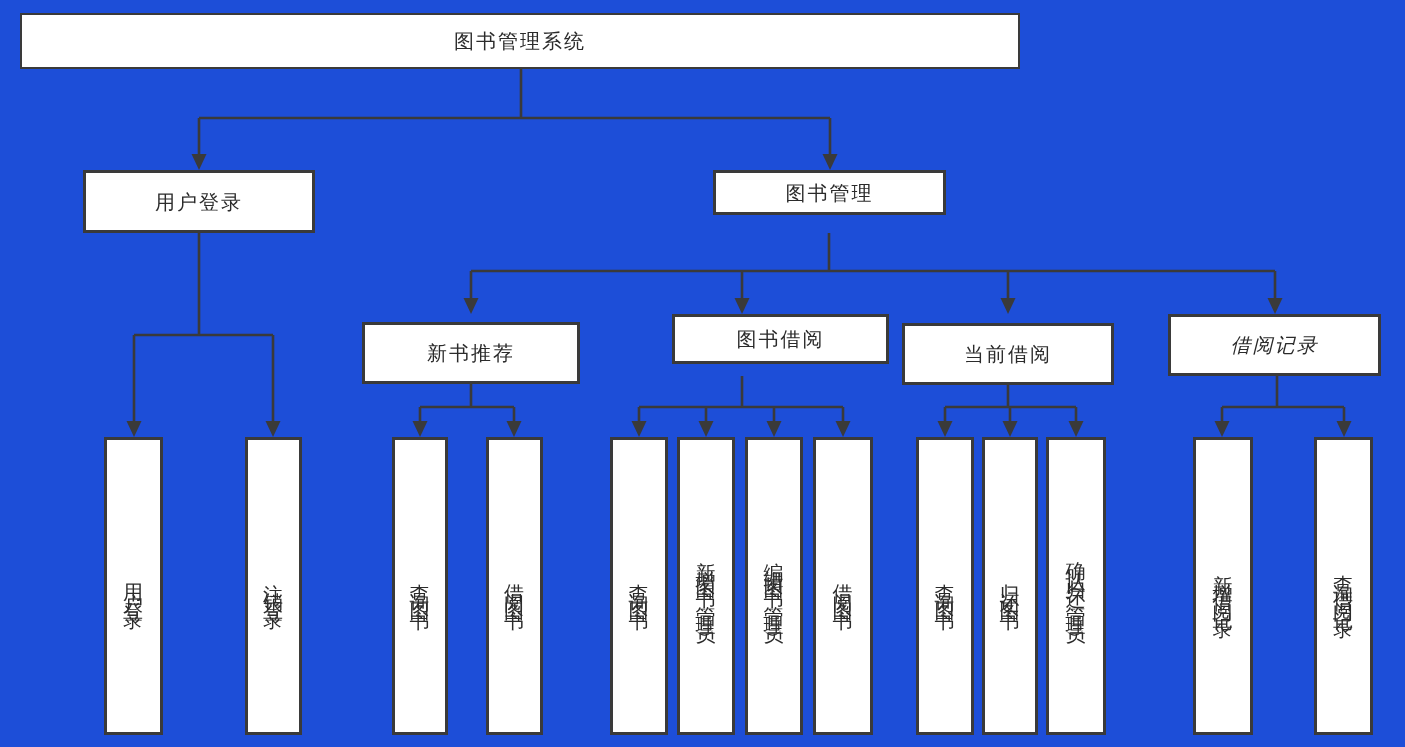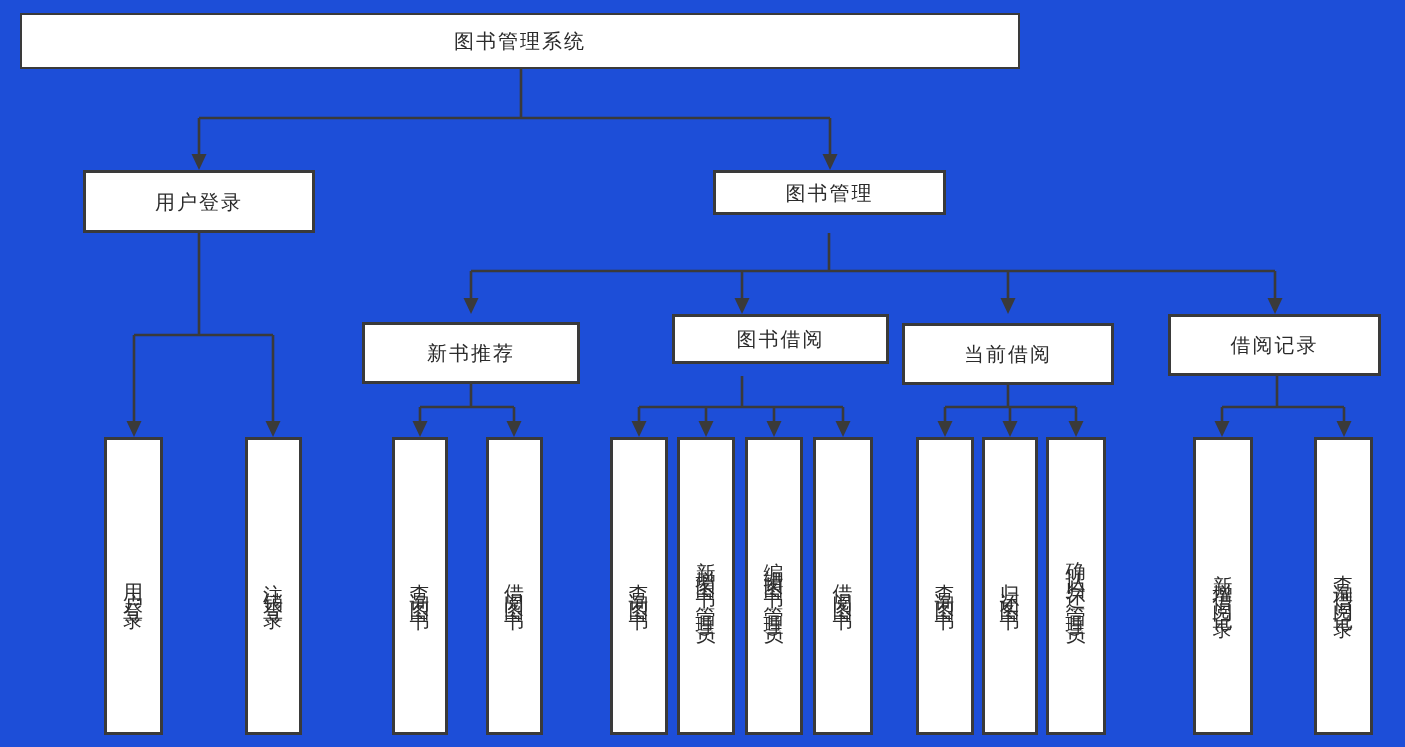--- a/index.html
+++ b/index.html
@@ -106,21 +106,21 @@
   </svg>
 
   <div class="box root" style="left:20px; top:13px; width:1000px; height:56px;">图书管理系统</div>
 
   <div class="box" style="left:83px; top:170px; width:232px; height:63px;">用户登录</div>
   <div class="box" style="left:713px; top:170px; width:233px; height:45px;">图书管理</div>
 
   <div class="box" style="left:362px; top:314px; width:218px; height:62px;margin-top:8px;">新书推荐</div>
   <div class="box" style="left:672px; top:314px; width:217px; height:50px;">图书借阅</div>
   <div class="box" style="left:902px; top:314px; width:212px; height:62px;margin-top:9px;">当前借阅</div>
-  <div class="box" style="left:1168px; top:314px; width:213px; height:62px;">借阅记录</div>
+  <div class="box" style="left:1168px; top:314px; width:213px; height:62px;font-style:italic;">借阅记录</div>
 
   <div class="box vbox" style="left:104px; top:437px; width:59px; height:298px;">用户登录</div>
   <div class="box vbox" style="left:245px; top:437px; width:57px; height:298px;">注销登录</div>
 
   <div class="box vbox" style="left:392px; top:437px; width:56px; height:298px;">查询图书</div>
   <div class="box vbox" style="left:486px; top:437px; width:57px; height:298px;">借阅图书</div>
 
   <div class="box vbox" style="left:610px; top:437px; width:58px; height:298px;">查询图书</div>
   <div class="box vbox" style="left:677px; top:437px; width:58px; height:298px;">新增图书（管理员）</div>
   <div class="box vbox" style="left:745px; top:437px; width:58px; height:298px;">编辑图书（管理员）</div>

